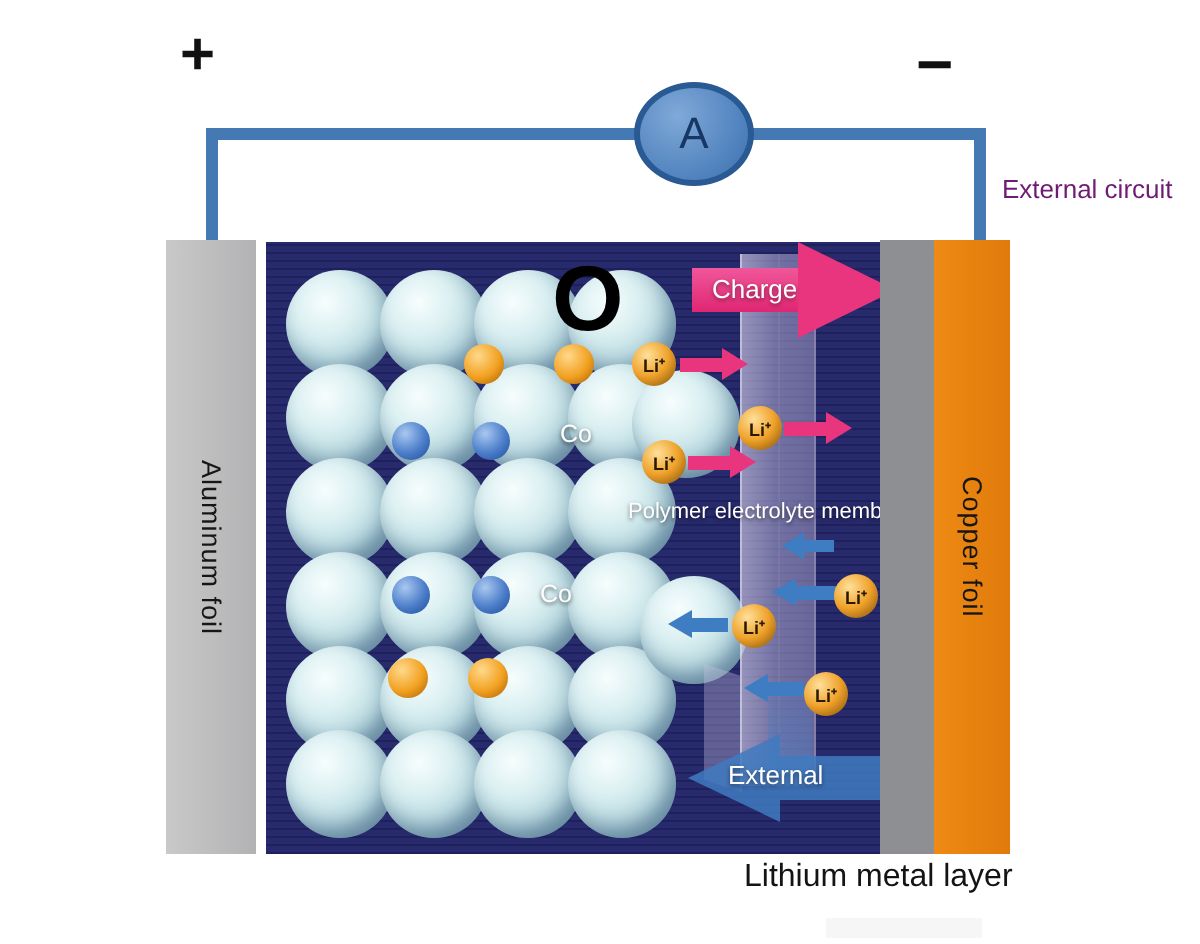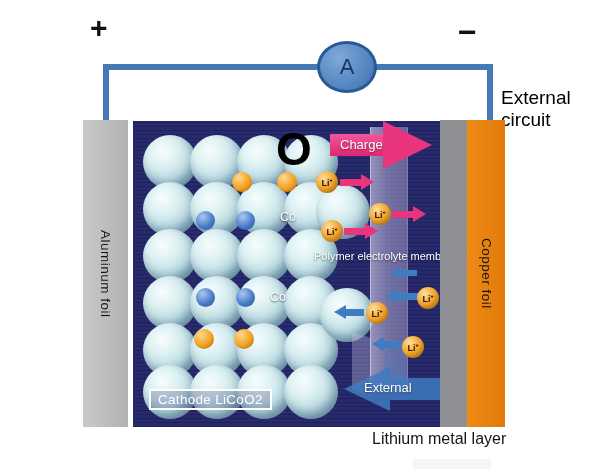--- a/index.html
+++ b/index.html
@@ -68,21 +68,21 @@
   #charge-label { position:absolute; left:10px; top:16px; color:#fff; font-size:13px; z-index:6;
     text-shadow:0 1px 2px rgba(0,0,0,.45); }
   #discharge-label { position:absolute; left:231px; top:259px; color:#fff; font-size:13px; z-index:6;
     text-shadow:0 1px 2px rgba(0,0,0,.5); }
   #membrane-label { position:absolute; left:181px; top:129px; color:#fff; font-size:11px; z-index:6;
     white-space:nowrap; text-shadow:0 1px 2px rgba(0,0,0,.55); }
   #cathode-box { position:absolute; left:16px; top:268px; z-index:6;
     border:2px solid #fff; color:#fff; font-size:13.5px; padding:1px 7px; letter-spacing:.3px;
     background:rgba(40,42,110,.25); }
 
-  #external-circuit-label { position:absolute; left:501px; top:87px; font-size:19px; color:#000000; }
+  #external-circuit-label { position:absolute; left:501px; top:87px; font-size:13px; color:#701a75; }
   #lithium-layer-label { position:absolute; left:372px; top:430px; font-size:16px; color:#141414; }
   #faint-strip { position:absolute; left:413px; top:459px; width:78px; height:10px; background:#f6f6f6; }
 </style>
 </head>
 <body>
 
 <div id="stage">
 
   <div class="terminal" style="left:90px; top:13px; font-size:30px;">+</div>
   <div class="terminal" style="left:458px; top:16px; font-size:32px;">−</div>
@@ -142,21 +142,21 @@
     <div id="o-ring-label">O</div>
 
     <div class="co-label" style="left:147px; top:89px;">Co</div>
     <div class="co-label" style="left:137px; top:169px;">Co</div>
 
     <div id="membrane"></div>
     <div id="membrane-foot"></div>
     <div id="membrane-flow"></div>
     <div id="membrane-label">Polymer electrolyte membrane</div>
 
-    <div class="arr" style="left:197px; top:0; width:102px; height:48px;">
+    <div class="arr" style="left:213px; top:0; width:102px; height:48px;">
       <i style="left:0; top:13px; width:53px; height:22px; background:linear-gradient(180deg,#f0579a,#e02672);"></i>
       <i style="left:53px; top:0; border-top:24px solid transparent; border-bottom:24px solid transparent; border-left:49px solid #e8357d;"></i>
       <span id="charge-label">Charge</span>
     </div>
 
     <div class="arr" style="left:207px; top:53px; width:34px; height:16px;">
       <i style="left:0; top:5px; width:21px; height:7px; background:#e8357d;"></i>
       <i style="left:21px; top:0; border-top:8px solid transparent; border-bottom:8px solid transparent; border-left:13px solid #e8357d;"></i>
     </div>
     <div class="arr" style="left:259px; top:85px; width:34px; height:16px;">
@@ -191,21 +191,20 @@
     </div>
     <div id="discharge-label">External</div>
 
     <div class="li-ion" style="left:183px; top:50px;">Li⁺</div>
     <div class="li-ion" style="left:236px; top:82px;">Li⁺</div>
     <div class="li-ion" style="left:188px; top:99px;">Li⁺</div>
     <div class="li-ion" style="left:284px; top:166px;">Li⁺</div>
     <div class="li-ion" style="left:233px; top:181px;">Li⁺</div>
     <div class="li-ion" style="left:269px; top:215px;">Li⁺</div>
 
-    <div id="cathode-box">Cathode LiCoO2</div>
   </div>
 
   <div class="bar" style="left:440px; width:27px; background:#8e8f92;"></div>
 
   <div class="bar" style="left:467px; width:38px; background:linear-gradient(90deg,#ef8a14,#e07a0a);">
     <span class="v-label">Copper foil</span>
   </div>
 
   <div id="lithium-layer-label">Lithium metal layer</div>
 

